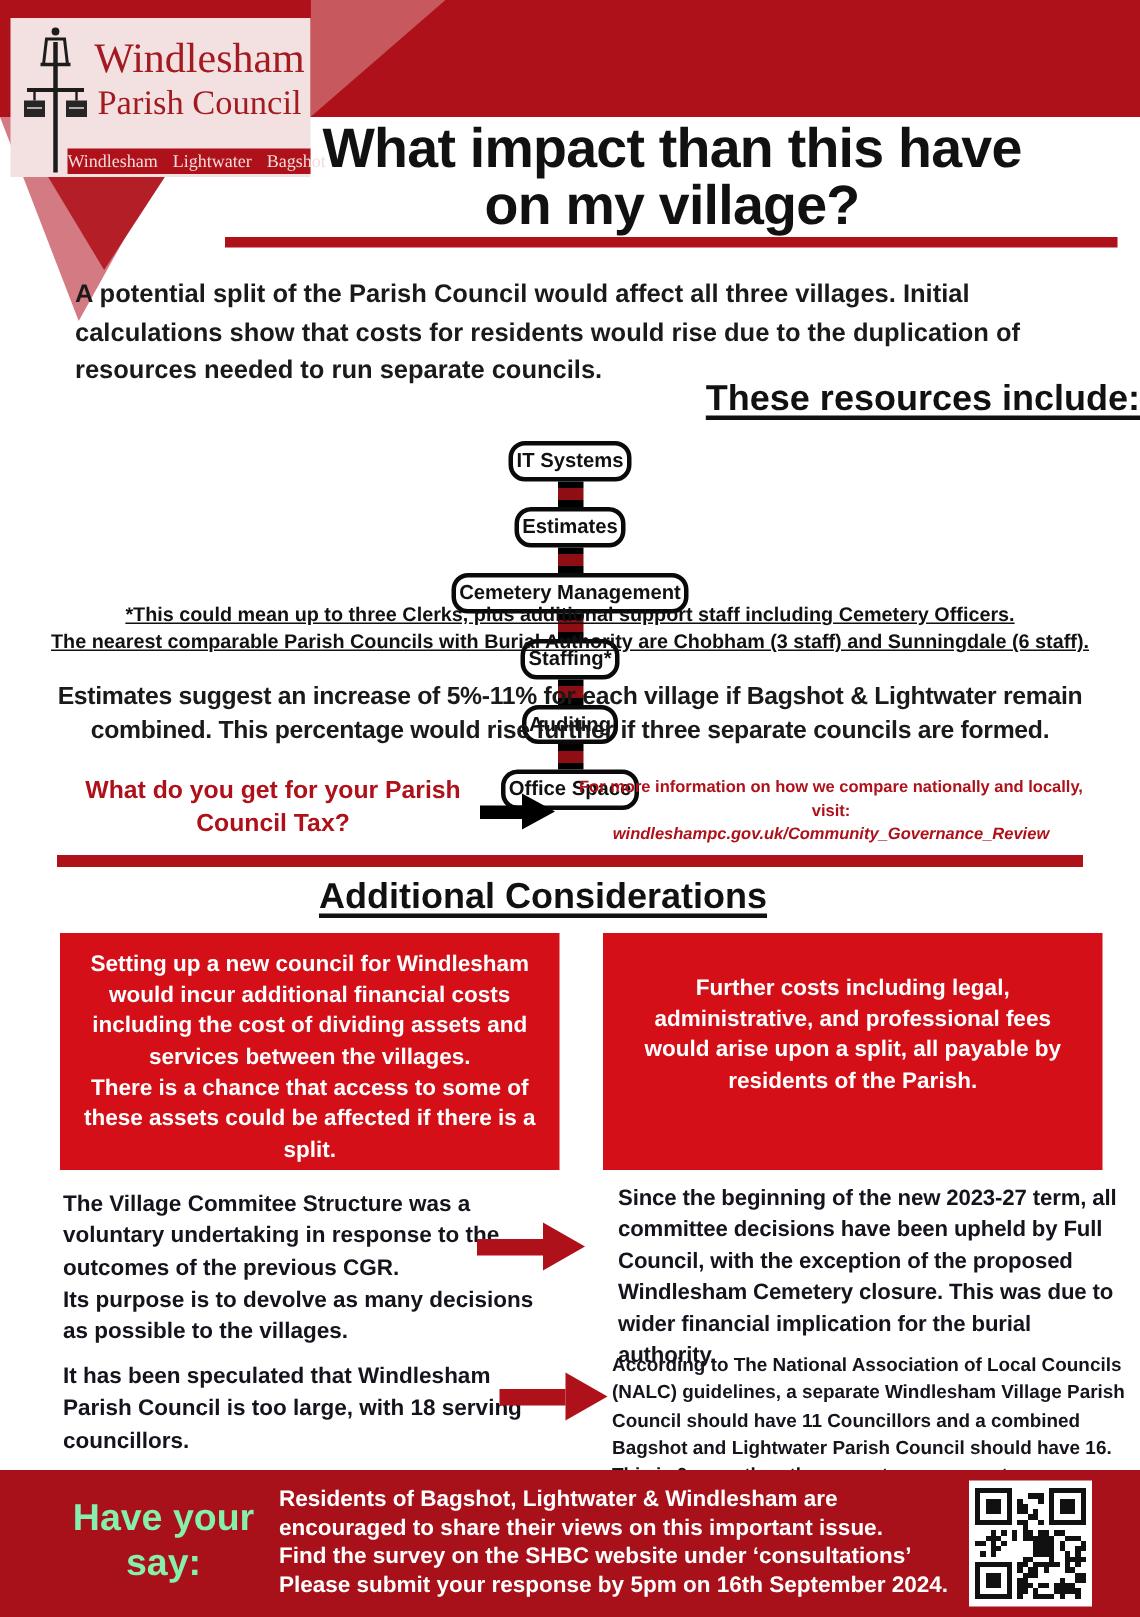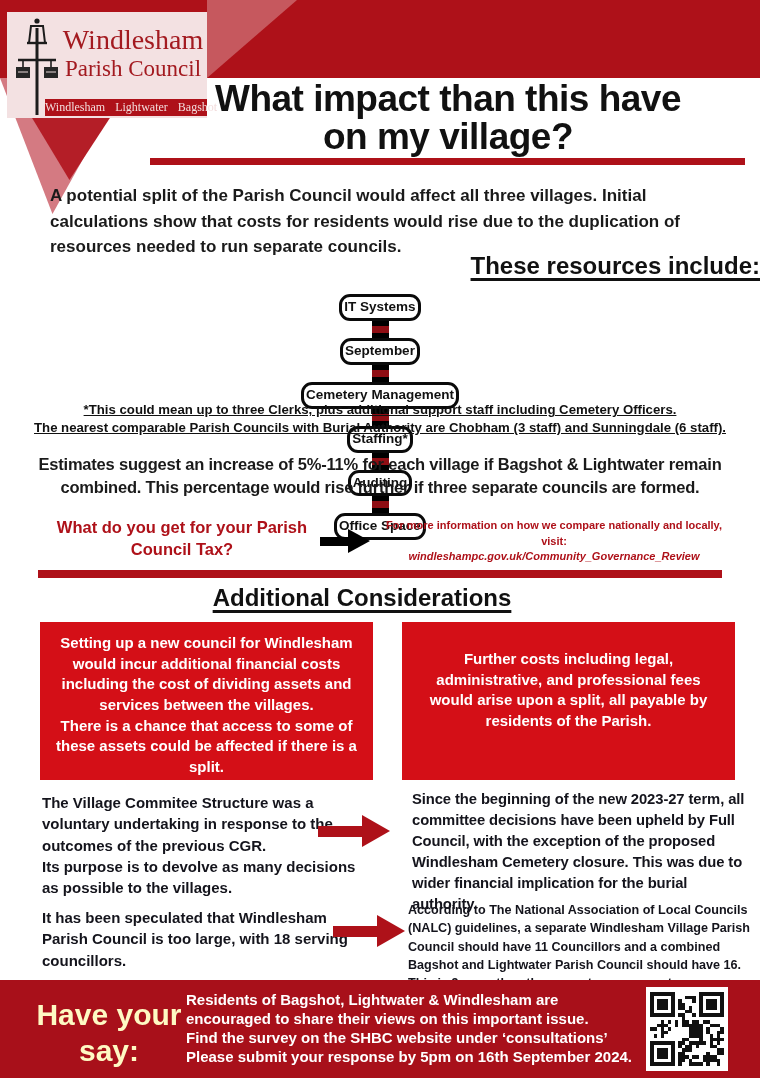--- a/index.html
+++ b/index.html
@@ -89,21 +89,21 @@
   .item2-right{left:408px;top:901px;width:345px;font-size:12.6px;line-height:1.45;}
 
   .arrow-red1{left:318px;top:815px;}
   .arrow-red2{left:333px;top:915px;}
   .arrow-red1 .shaft,.arrow-red2 .shaft{width:44px;height:11px;background:var(--primary-red);}
   .arrow-red1 .head,.arrow-red2 .head{width:0;height:0;border-top:16px solid transparent;border-bottom:16px solid transparent;border-left:28px solid var(--primary-red);}
 
   
   .footer{position:absolute;left:0;top:980px;width:760px;height:98px;background:var(--footer-red);}
   .footer-heading{position:absolute;left:24px;top:17px;width:170px;text-align:center;
-    color:#fef9c3;font-size:30px;font-weight:bold;line-height:1.2;}
+    color:#86efac;font-size:25px;font-weight:bold;line-height:1.2;}
   .footer-text{position:absolute;left:186px;top:10px;width:470px;
     color:#fff;font-size:15px;font-weight:bold;line-height:19px;}
   .qr-box{position:absolute;left:646px;top:7px;width:82px;height:84px;background:#fff;padding:4px;}
   .qr-box svg{width:100%;height:100%;display:block;}
 </style>
 </head>
 <body>
 
 <div class="page">
 
@@ -138,21 +138,21 @@
     <div>on my village?</div>
   </div>
   <div class="title-underline"></div>
 
   <div class="intro">A potential split of the Parish Council would affect all three villages. Initial calculations show that costs for residents would rise due to the duplication of resources needed to run separate councils.</div>
 
   <div class="res-heading">These resources include:</div>
   <div class="res-row">
     <div class="res-box">IT Systems</div>
     <div class="res-conn"></div>
-    <div class="res-box">September</div>
+    <div class="res-box">Estimates</div>
     <div class="res-conn"></div>
     <div class="res-box">Cemetery Management</div>
     <div class="res-conn"></div>
     <div class="res-box">Staffing*</div>
     <div class="res-conn"></div>
     <div class="res-box">Auditing</div>
     <div class="res-conn"></div>
     <div class="res-box">Office Space</div>
   </div>
 

